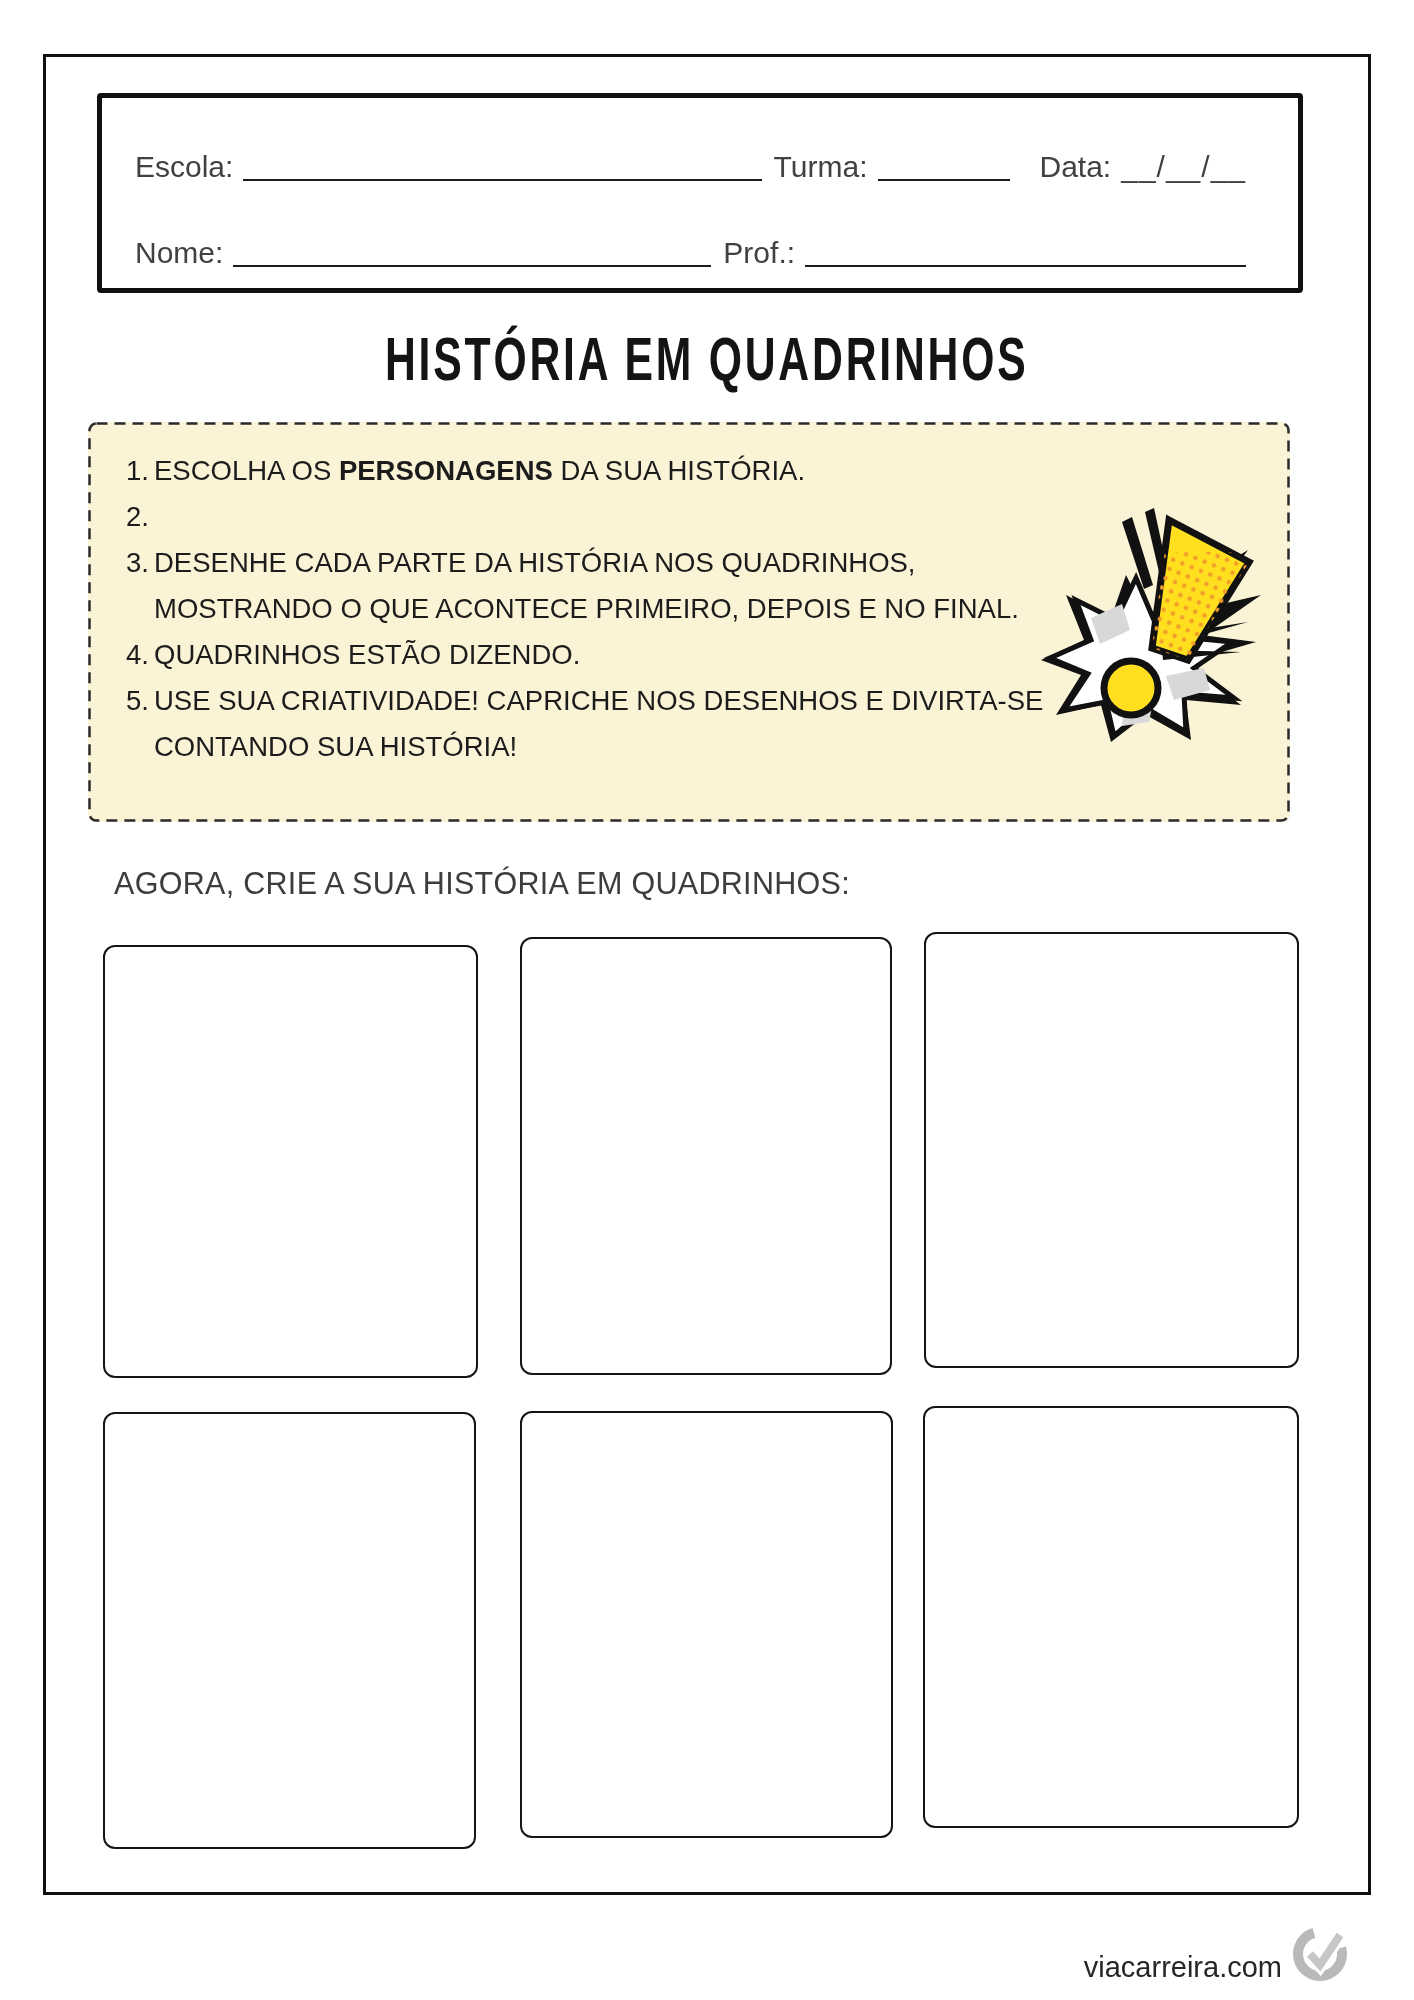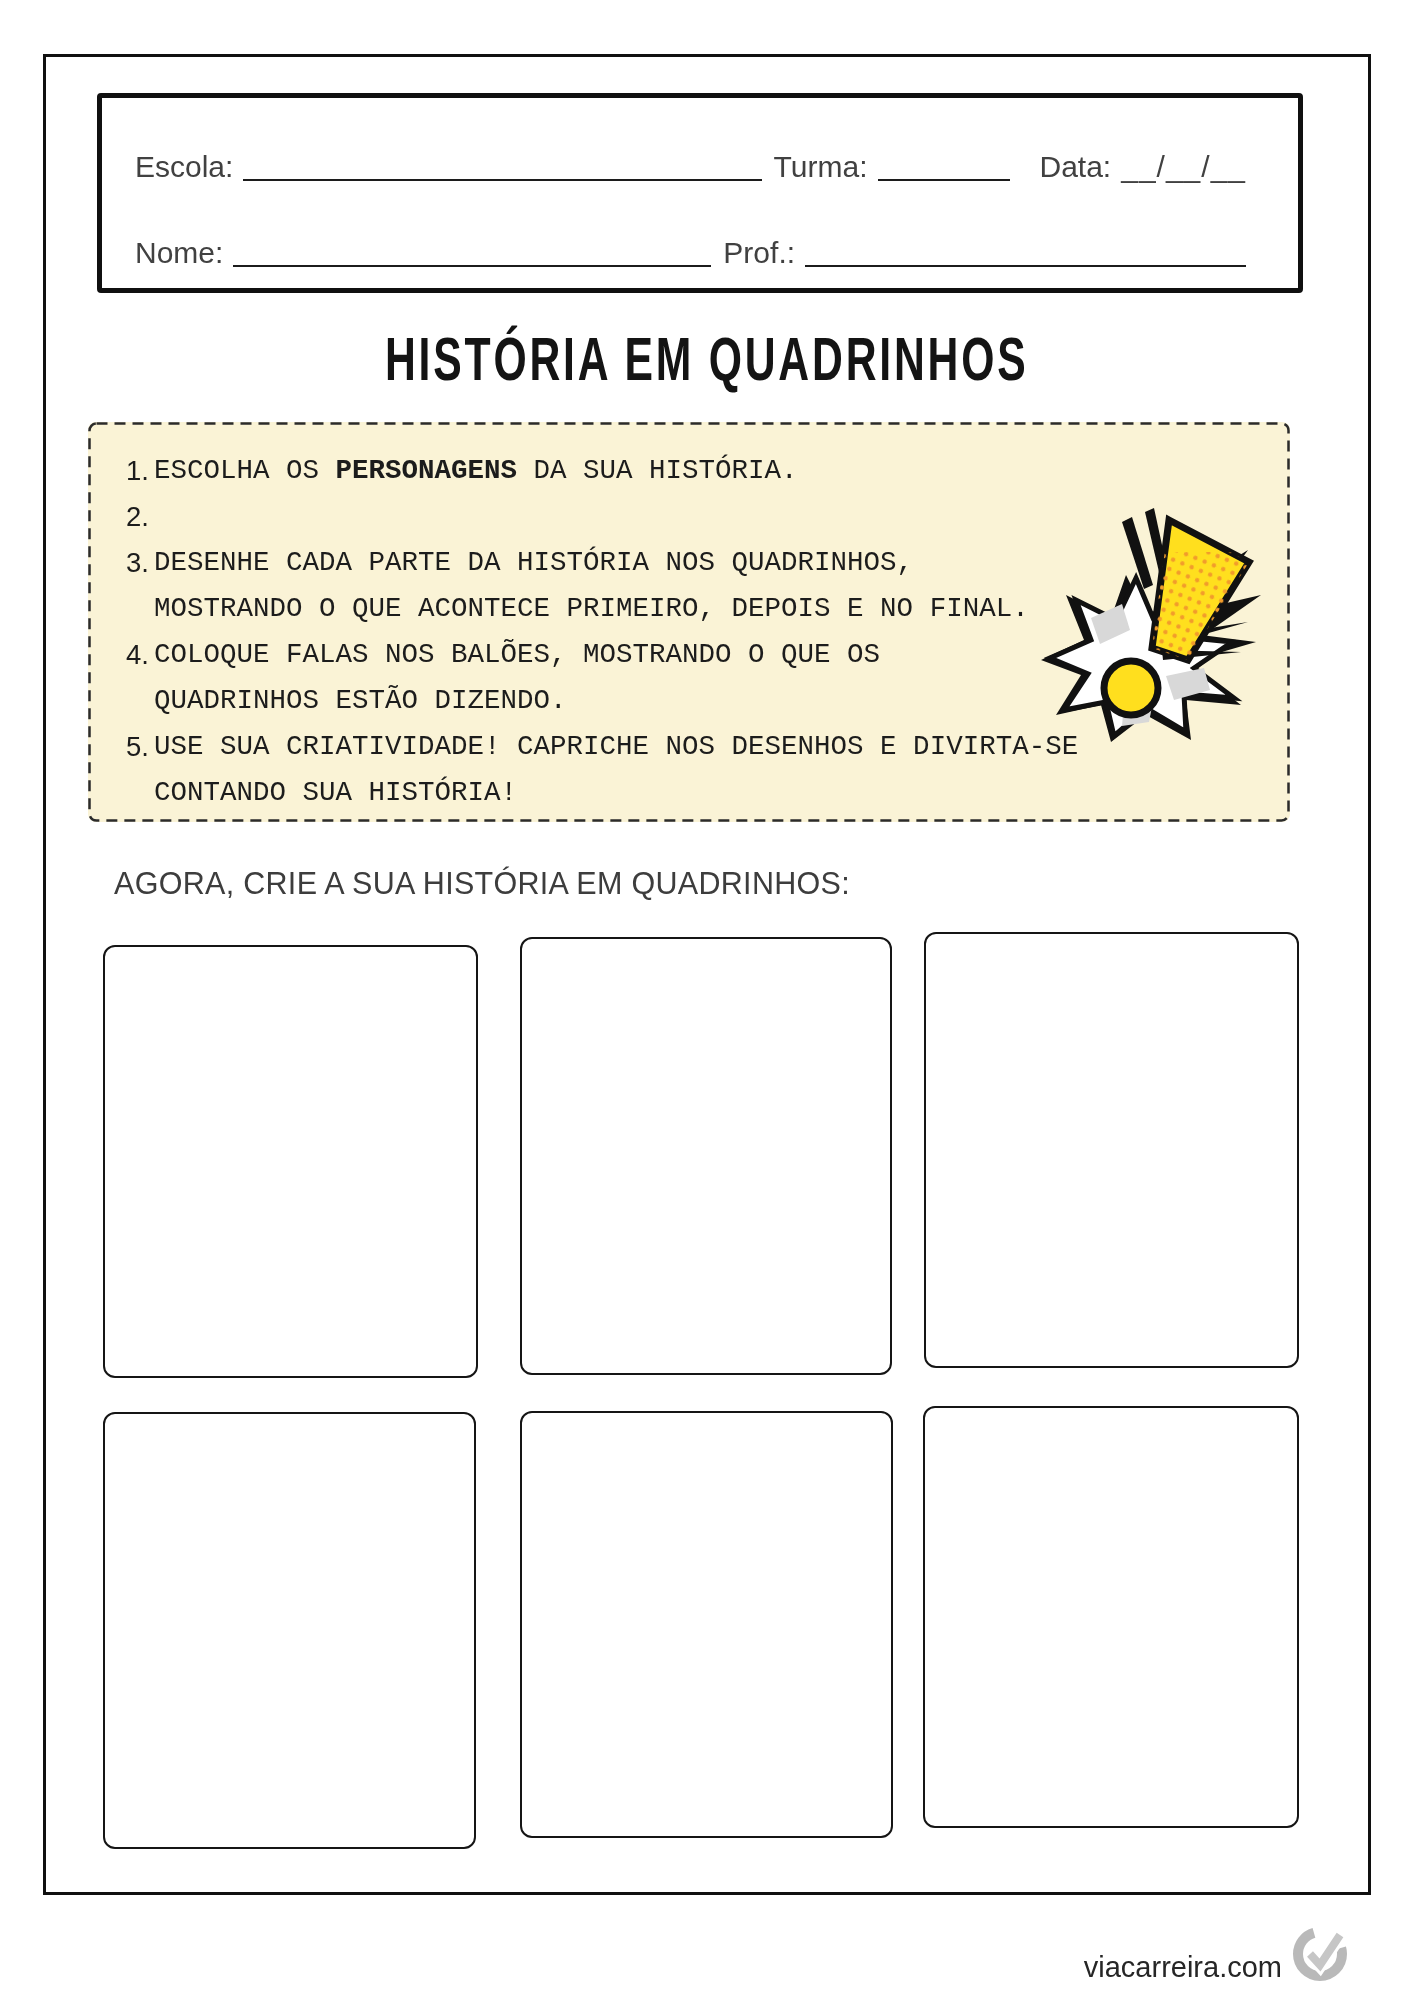--- a/index.html
+++ b/index.html
@@ -37,21 +37,21 @@
   }
   
   .instructions{
     position:absolute;left:88px;top:422px;width:1202px;height:400px;
     box-sizing:border-box;background:#faf3d6;border-radius:8px;
     padding:26px 18px 0 38px;
   }
   .dash-frame{position:absolute;left:0;top:0;width:100%;height:100%;pointer-events:none;}
   .ins-item{display:flex;font-size:27.5px;line-height:46px;color:#1c1c1c;position:relative;z-index:2;}
   .ins-num{width:28px;flex:none;}
-  .ins-line{white-space:nowrap;font-family:Liberation Mono, monospace;}
+  .ins-line{white-space:nowrap;}
   .ins-line .b{font-weight:700;}
   .burst{position:absolute;left:1036px;top:490px;z-index:3;}
   
   .prompt{
     position:absolute;left:114px;top:866px;font-size:30.5px;color:#3d3d3d;
     letter-spacing:0.3px;font-weight:400;
   }
   
   .panel{
     position:absolute;background:#fff;border:2.5px solid #151515;
@@ -112,21 +112,20 @@
       <div class="ins-item">
         <span class="ins-num">3.</span>
         <div class="ins-lines">
           <div class="ins-line"><span>DESENHE CADA PARTE DA HISTÓRIA NOS QUADRINHOS,</span></div>
           <div class="ins-line"><span>MOSTRANDO O QUE ACONTECE PRIMEIRO, DEPOIS E NO FINAL.</span></div>
         </div>
       </div>
       <div class="ins-item">
         <span class="ins-num">4.</span>
         <div class="ins-lines">
-          <div class="ins-line"><span>COLOQUE FALAS NOS BALÕES, MOSTRANDO O QUE OS</span></div>
           <div class="ins-line"><span>QUADRINHOS ESTÃO DIZENDO.</span></div>
         </div>
       </div>
       <div class="ins-item">
         <span class="ins-num">5.</span>
         <div class="ins-lines">
           <div class="ins-line"><span>USE SUA CRIATIVIDADE! CAPRICHE NOS DESENHOS E DIVIRTA-SE</span></div>
           <div class="ins-line"><span>CONTANDO SUA HISTÓRIA!</span></div>
         </div>
       </div>

